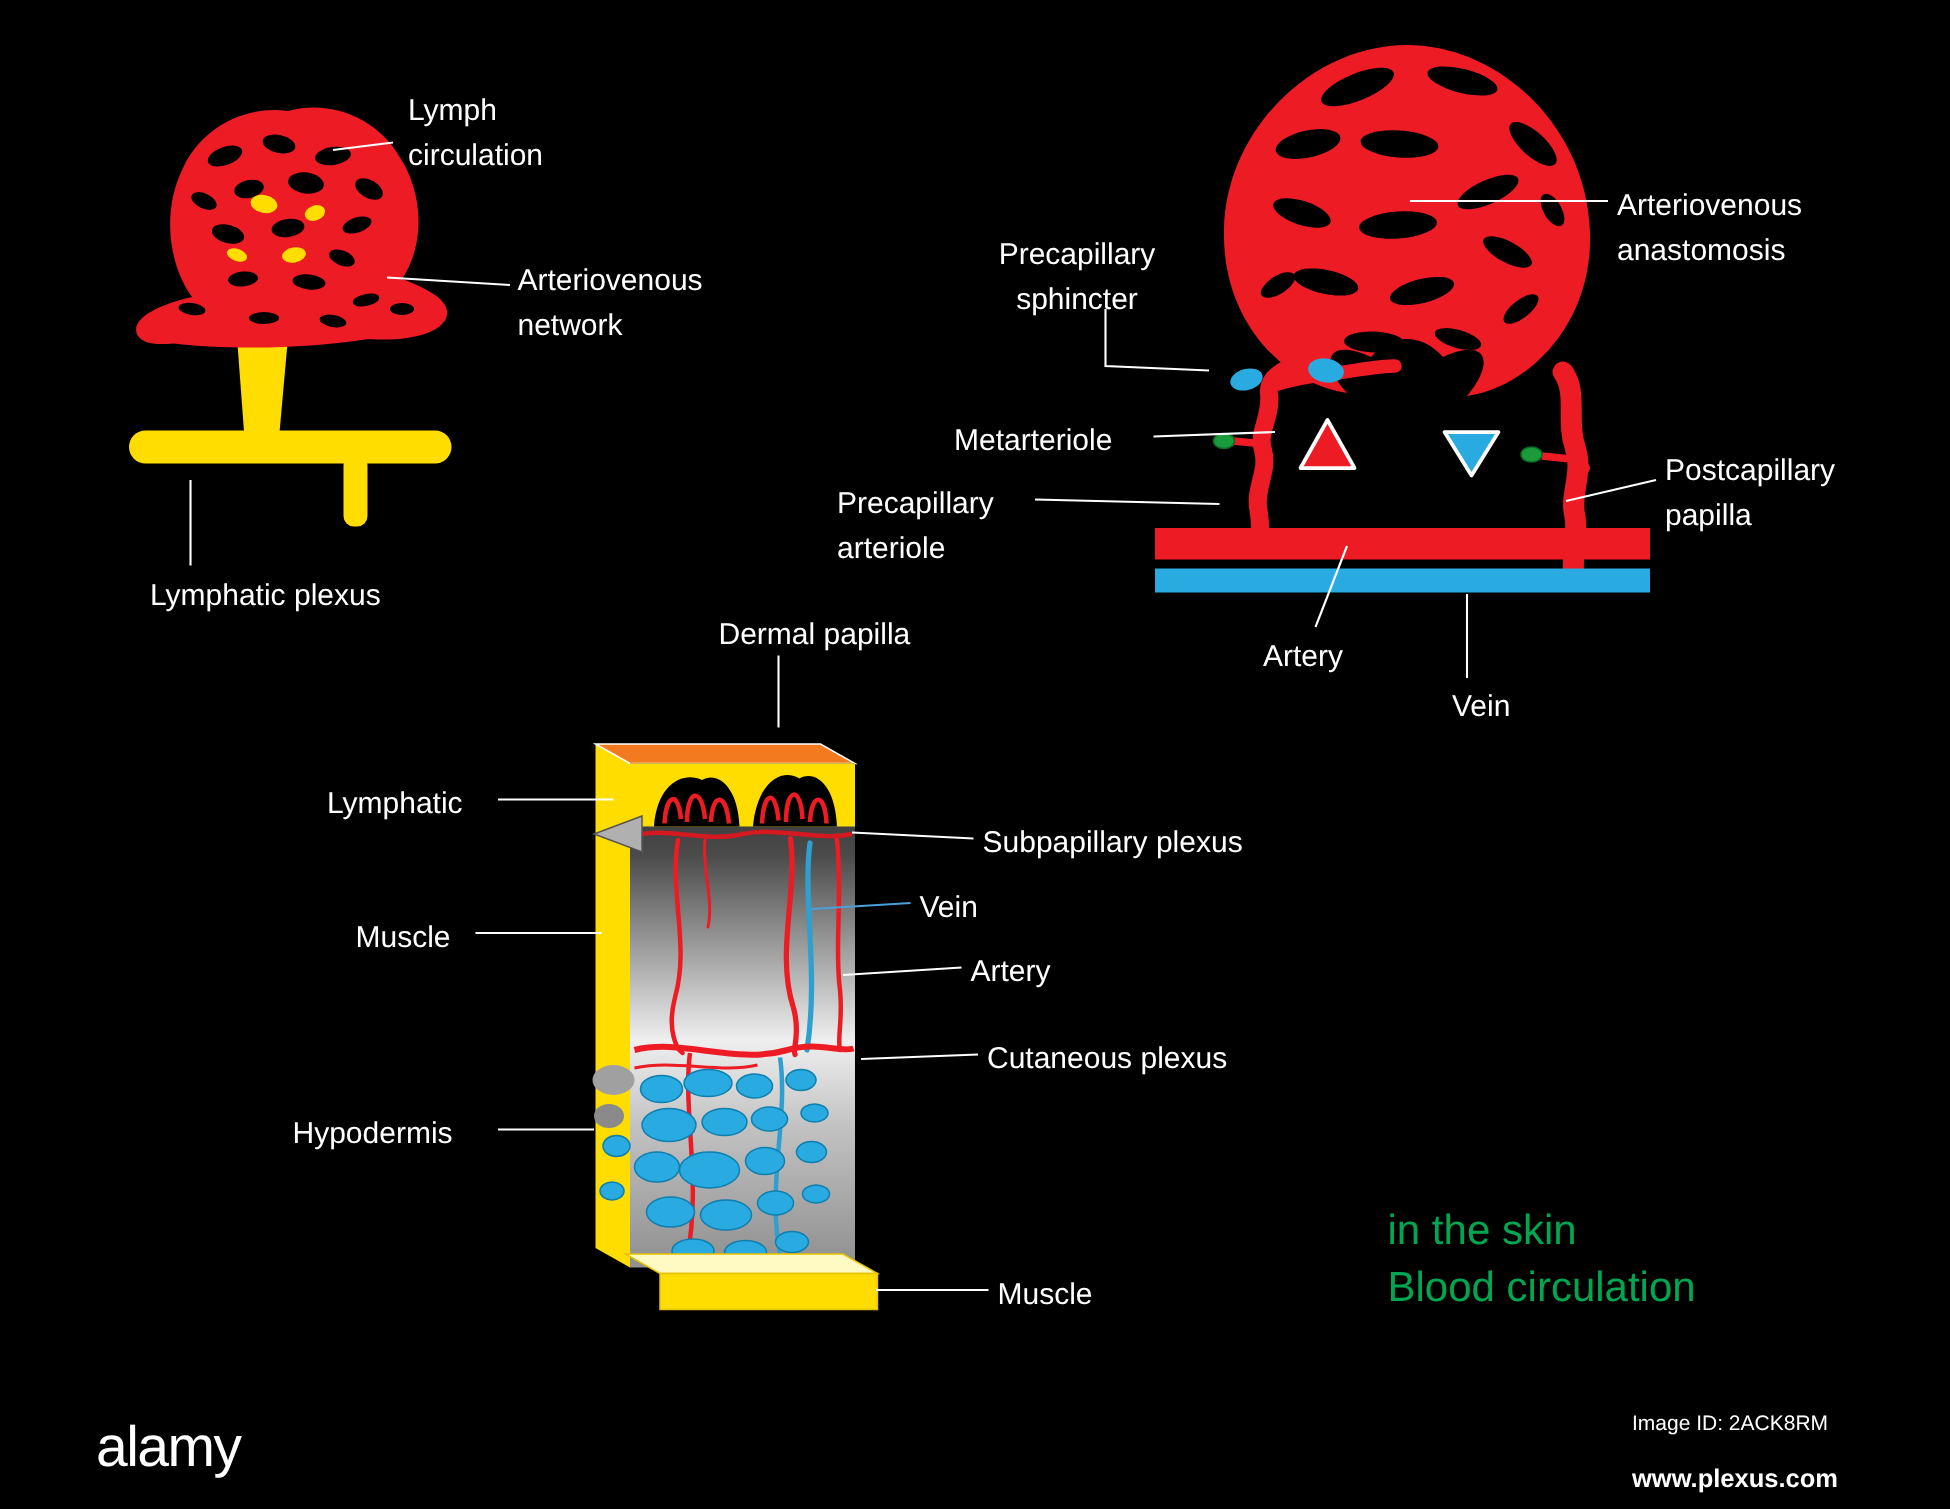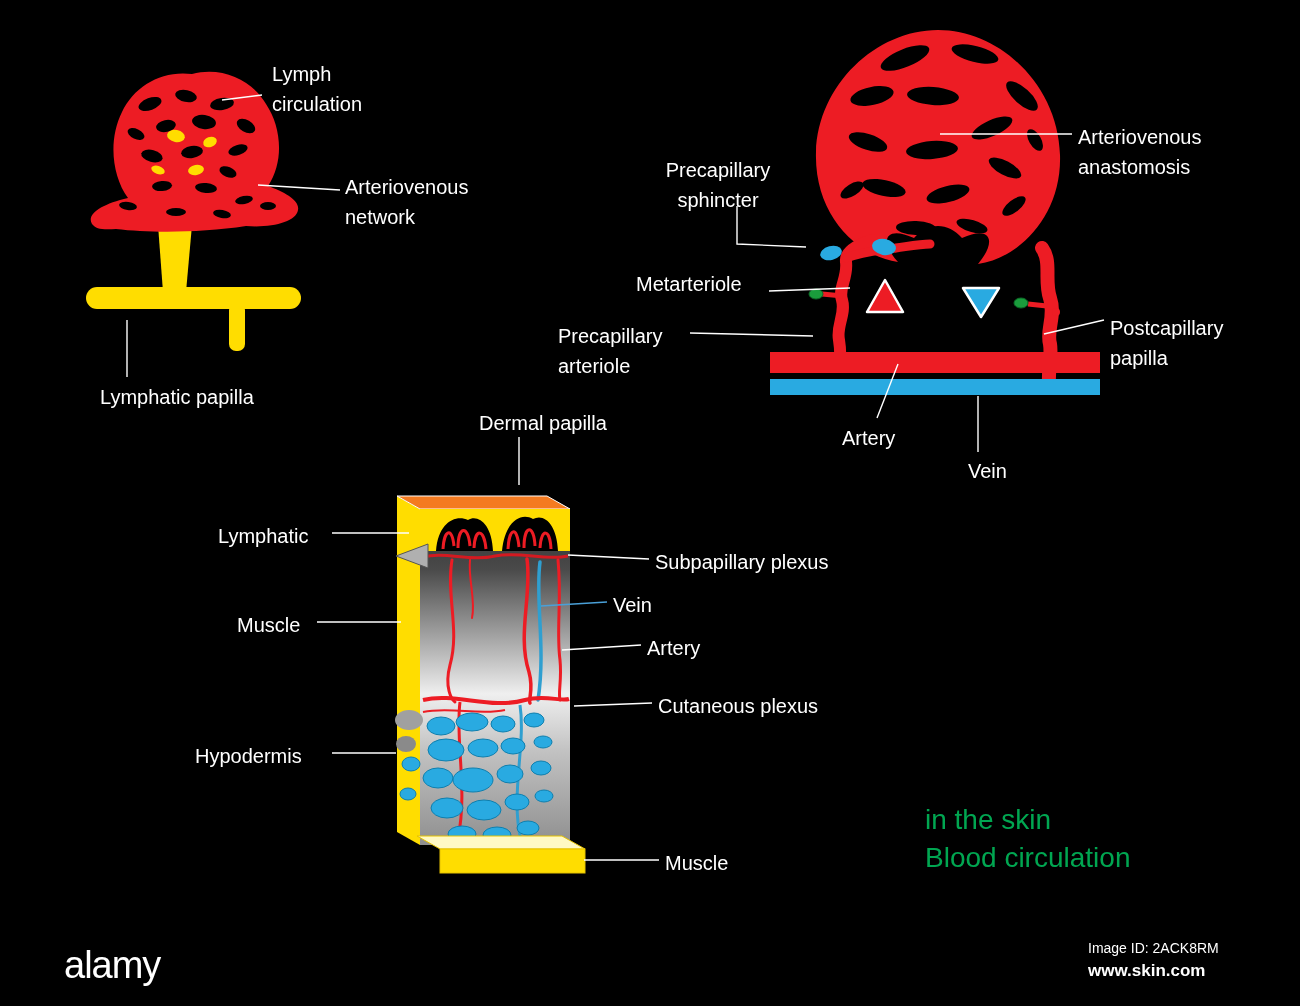--- a/index.html
+++ b/index.html
@@ -8,21 +8,21 @@
        font-family:"Liberation Sans",sans-serif}
   .stage{position:absolute;left:0;top:0;width:1240px;height:1006px;background:#000}
   svg.art{position:absolute;left:0;top:0}
   .label{position:absolute;color:#fff;font-size:20px;line-height:30px;white-space:nowrap}
   .label .ln{display:block}
   .center{text-align:center}
   .title{position:absolute;color:#00a651;font-size:28px;line-height:38px;white-space:nowrap}
   .title .ln{display:block}
   .alamy-logo{position:absolute;color:#fff;font-size:38px;font-weight:normal;letter-spacing:-1px}
   .stock-info{position:absolute;color:#fff}
-  .image-id{font-size:14px;margin-bottom:5px}
+  .image-id{font-size:14px;margin-bottom:20px}
   .alamy-url{font-size:17px;font-weight:bold}
 </style>
 </head>
 <body>
 
 <div class="stage">
 
   <svg class="art" width="1300" height="1006" viewBox="0 0 1300 1006">
     <defs>
       <linearGradient id="dermisGrad" x1="0" y1="0" x2="0" y2="1">
@@ -196,36 +196,36 @@
   </svg>
 
   <div class="label" style="left:272px;top:59px">
     <span class="ln">Lymph</span>
     <span class="ln">circulation</span>
   </div>
   <div class="label" style="left:345px;top:172px">
     <span class="ln">Arteriovenous</span>
     <span class="ln">network</span>
   </div>
-  <div class="label" style="left:100px;top:382px">Lymphatic papilla</div>
+  <div class="label" style="left:100px;top:382px">Lymphatic plexus</div>
 
   <div class="label center" style="left:647px;top:155px;width:142px">
     <span class="ln">Precapillary</span>
     <span class="ln">sphincter</span>
   </div>
   <div class="label" style="left:1078px;top:122px">
     <span class="ln">Arteriovenous</span>
     <span class="ln">anastomosis</span>
   </div>
-  <div class="label" style="left:636px;top:269px">Metarteriole</div>
+  <div class="label" style="left:636px;top:279px">Metarteriole</div>
   <div class="label" style="left:558px;top:321px">
     <span class="ln">Precapillary</span>
     <span class="ln">arteriole</span>
   </div>
-  <div class="label" style="left:1110px;top:313px">
+  <div class="label" style="left:1110px;top:299px">
     <span class="ln">Postcapillary</span>
     <span class="ln">papilla</span>
   </div>
   <div class="label" style="left:842px;top:423px">Artery</div>
   <div class="label" style="left:968px;top:456px">Vein</div>
 
   <div class="label" style="left:479px;top:408px">Dermal papilla</div>
   <div class="label" style="left:218px;top:521px">Lymphatic</div>
   <div class="label" style="left:237px;top:610px">Muscle</div>
   <div class="label" style="left:195px;top:741px">Hypodermis</div>
@@ -236,16 +236,16 @@
   <div class="label" style="left:665px;top:848px">Muscle</div>
 
   <div class="title" style="left:925px;top:801px">
     <span class="ln">in the skin</span>
     <span class="ln">Blood circulation</span>
   </div>
 
   <div class="alamy-logo" style="left:64px;top:944px">alamy</div>
   <div class="stock-info" style="left:1088px;top:940px">
     <div class="image-id">Image ID: 2ACK8RM</div>
-    <div class="alamy-url">www.skin.com</div>
+    <div class="alamy-url">www.plexus.com</div>
   </div>
 
 </div>
 
 </body></html>

